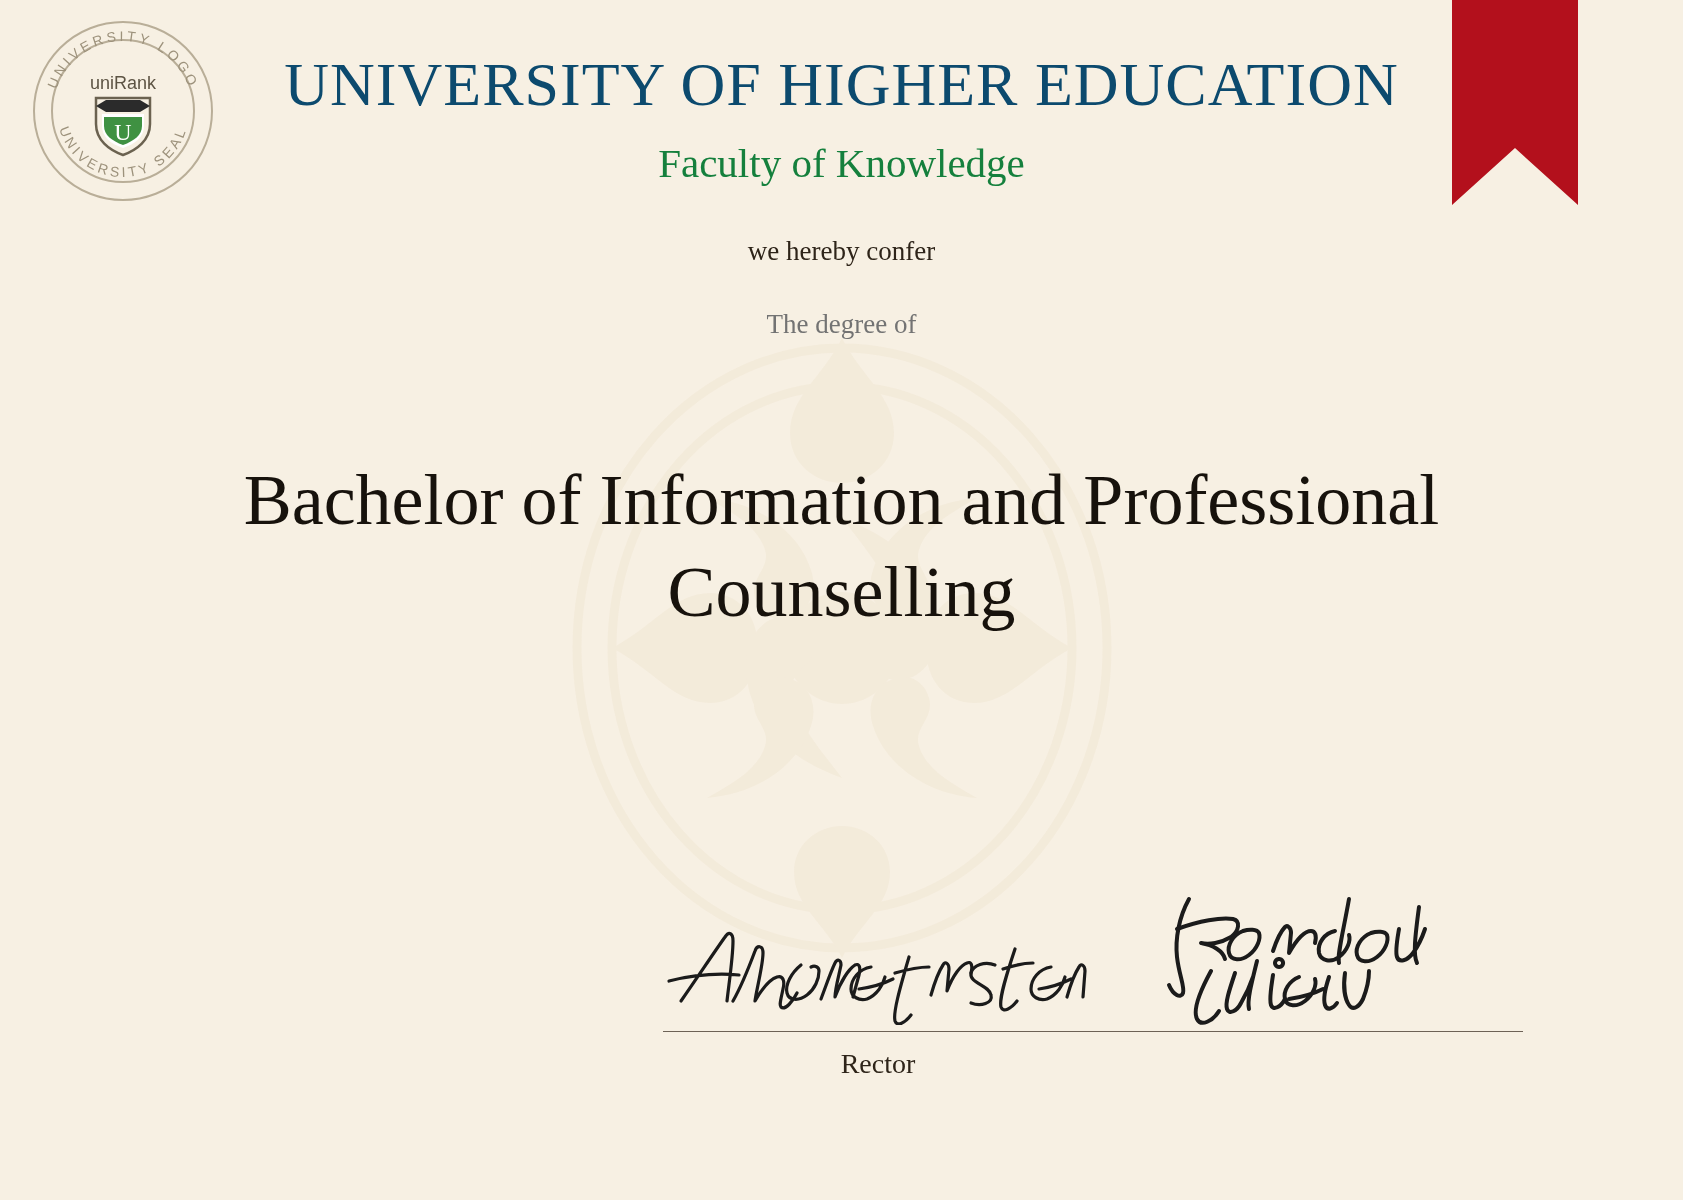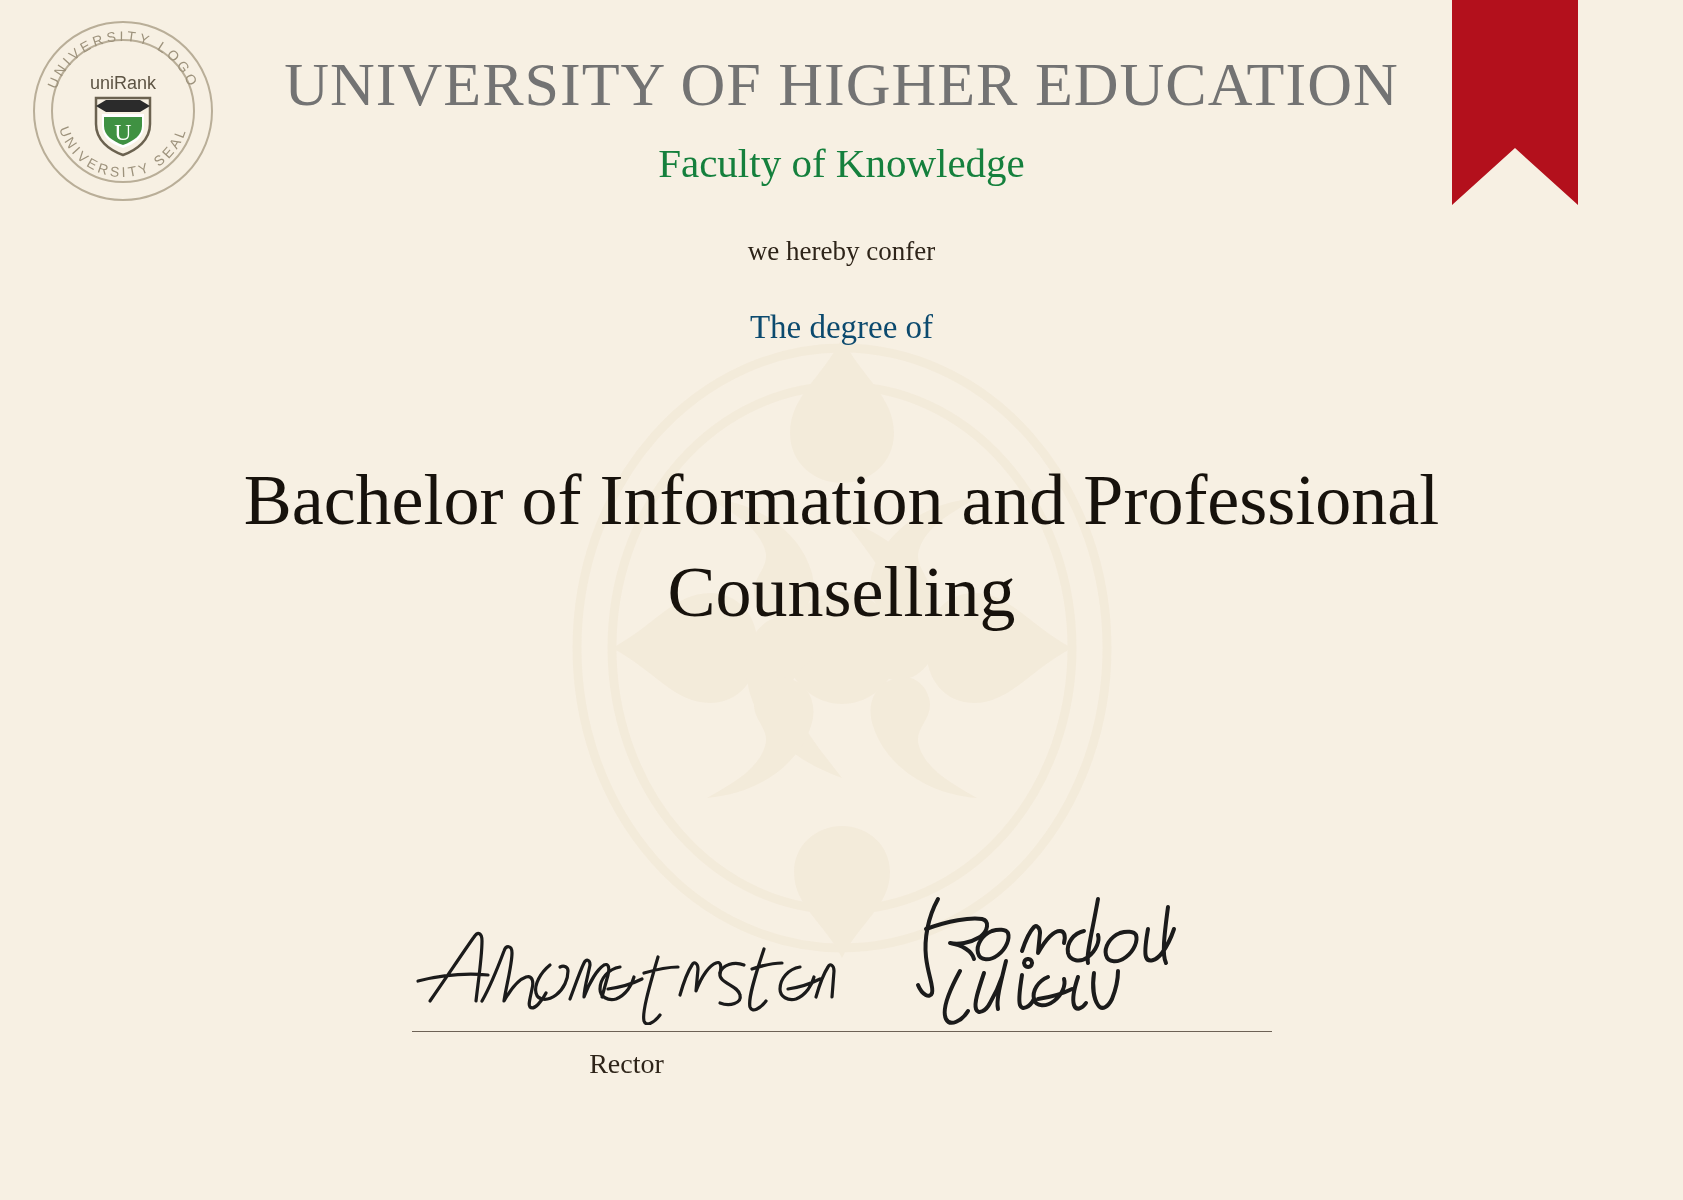--- a/index.html
+++ b/index.html
@@ -51,21 +51,21 @@
   .header-block {
     position: absolute;
     left: 0;
     right: 0;
     top: 52px;
     text-align: center;
   }
   .university-name {
     font-size: 62px;
     letter-spacing: 1px;
-    color: #737373;
+    color: #0c4a6e;
     font-weight: normal;
     line-height: 1.05;
     margin: 0;
     padding: 0 120px;
   }
   .faculty-name {
     font-size: 41px;
     color: #15803d;
     margin-top: 22px;
   }
@@ -77,22 +77,22 @@
     top: 232px;
     text-align: center;
     color: #2e2419;
   }
   .statement .line {
     font-size: 27px;
     line-height: 1.45;
   }
   .degree-label {
     margin-top: 38px;
-    font-size: 33px;
-    color: #0c4a6e;
+    font-size: 27px;
+    color: #737373;
     text-align: center;
   }
 
   .degree-title {
     position: absolute;
     left: 130px;
     right: 130px;
     top: 440px;
     text-align: center;
     font-size: 72px;
@@ -100,21 +100,21 @@
     color: #17120c;
     margin-top: 14px;
   }
 
   .signatures {
     position: absolute;
     left: 0;
     right: 0;
     bottom: 120px;
     display: flex;
-    justify-content: center;
+    justify-content: flex-end;
     padding: 0 160px;
     box-sizing: border-box;
   }
   .sig-col {
     width: 430px;
     text-align: center;
     position: relative;
   }
   .sig-mark {
     height: 120px;

